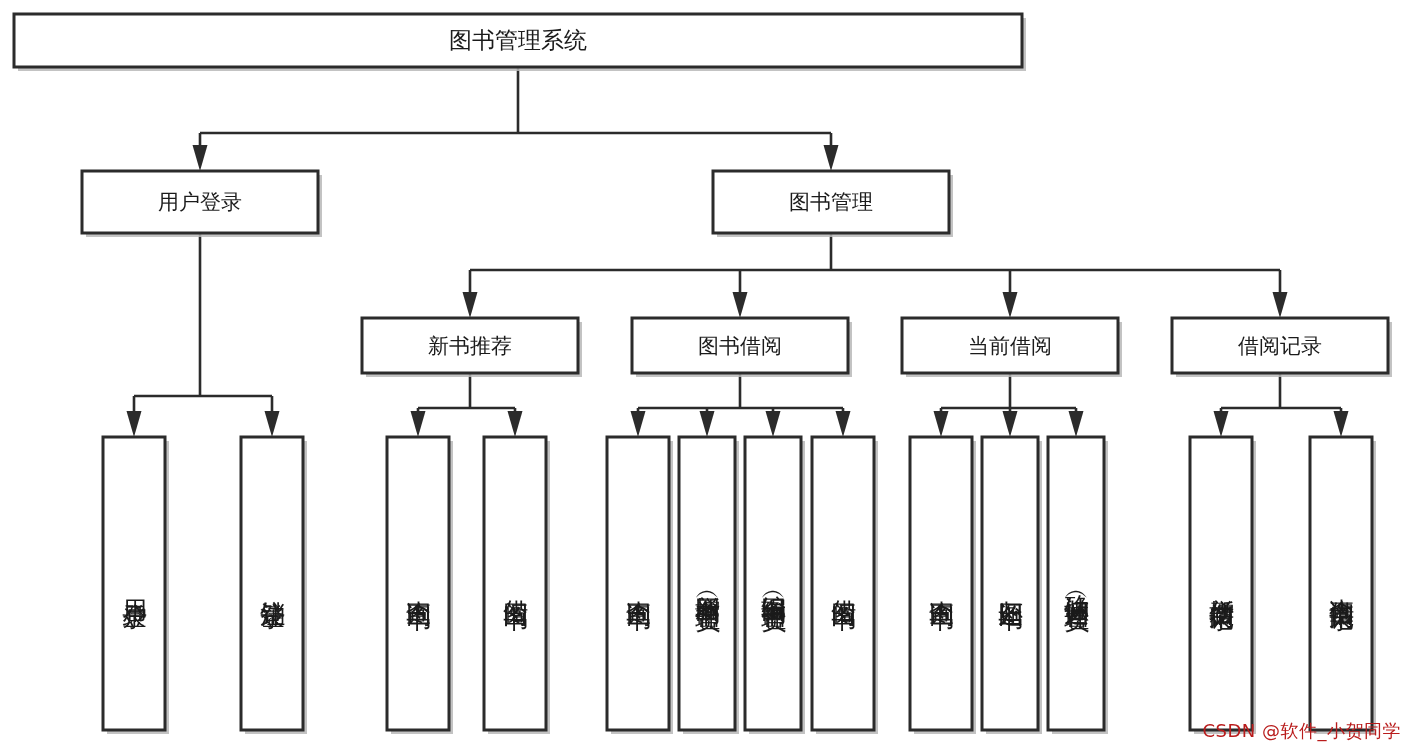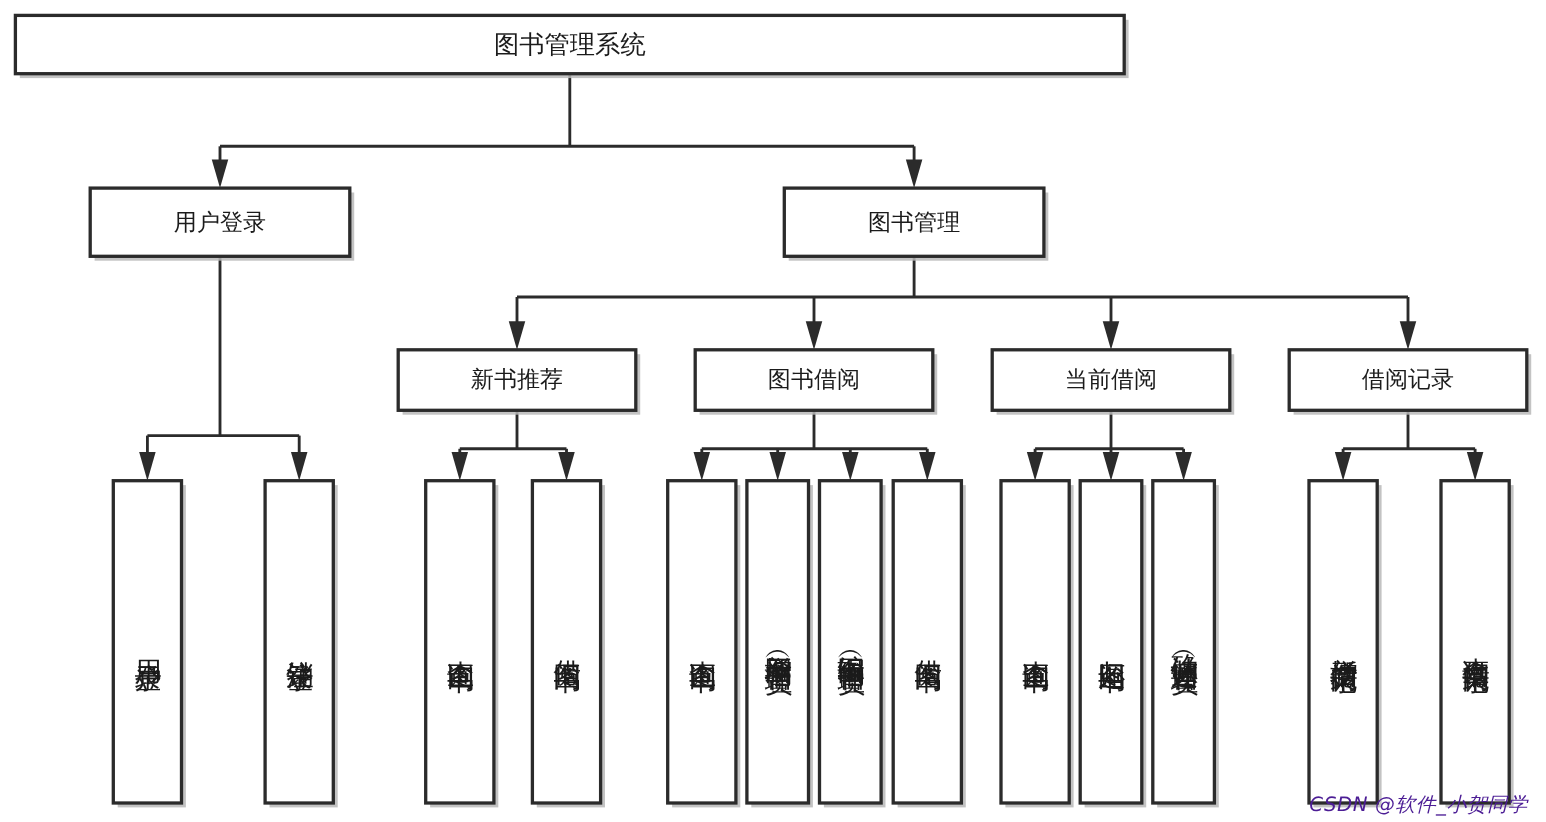--- a/index.html
+++ b/index.html
@@ -73,29 +73,28 @@
     font-family: "DejaVu Sans", "Liberation Sans", sans-serif;
     font-size: 25px;
     line-height: 1.06;
     letter-spacing: 2px;
     color: #1b1b1b;
     white-space: nowrap;
     text-align: center;
   }
   .watermark {
     position: absolute;
-    right: 16px;
+    right: 4px;
     bottom: 4px;
     font-family: "DejaVu Sans", "Liberation Sans", sans-serif;
     font-size: 18px;
-    color: #4c1d95;
+    color: #b91c1c;
     letter-spacing: 0.5px;
     user-select: none;
     white-space: nowrap;
-    font-style: italic;
   }
 </style>
 </head>
 <body>
 
 <div id="diagram-root">
   <svg class="diagram-svg" id="diagram-svg" viewBox="0 0 1405 747">
       <g>
         <g>
           <line x1="518" y1="67" x2="518" y2="133" class="connector-line"></line>

